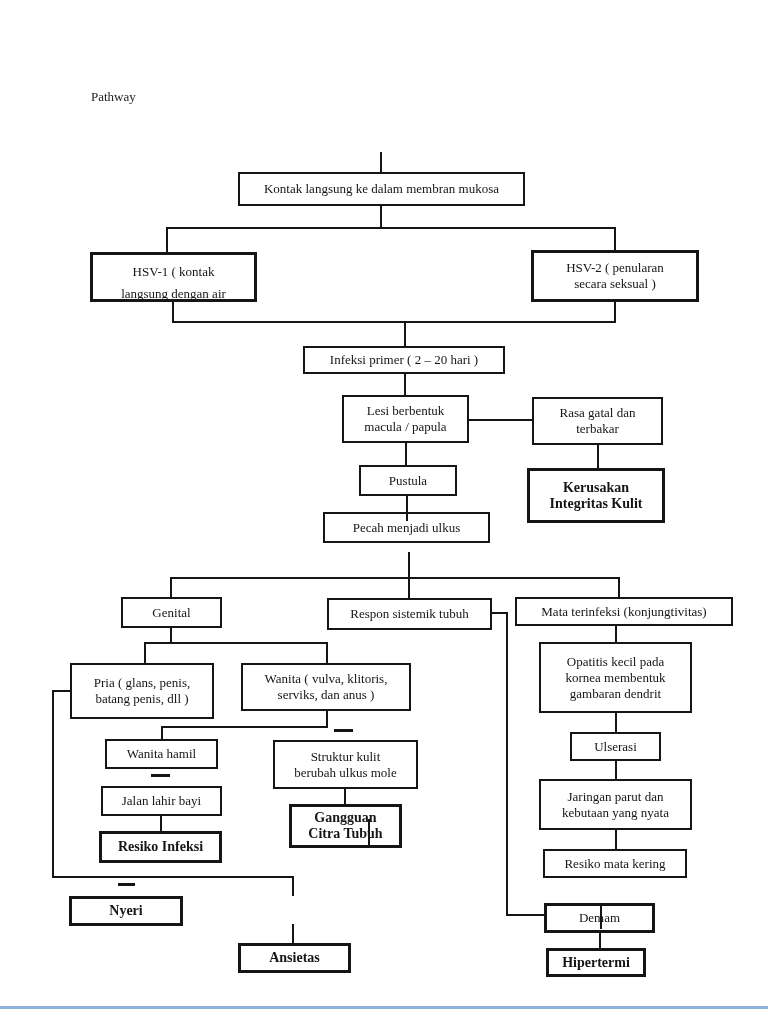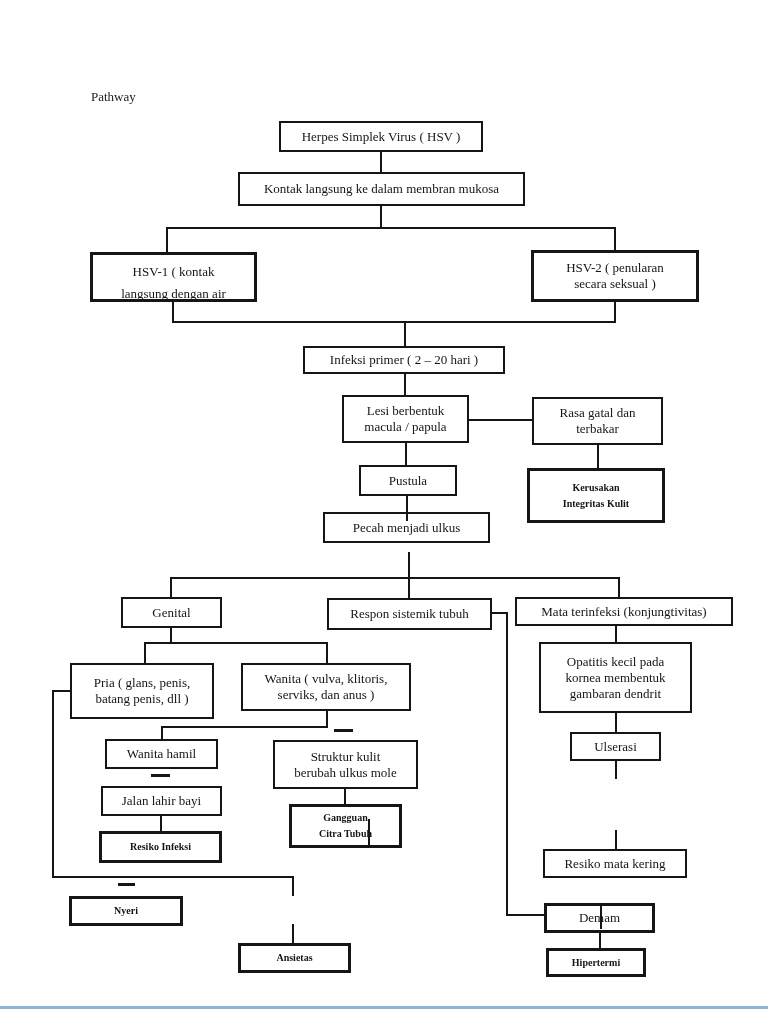--- a/index.html
+++ b/index.html
@@ -23,21 +23,21 @@
     display:flex;align-items:center;justify-content:center;
     text-align:center;
     font-size:13px;line-height:16px;
     white-space:pre-line;
     padding:0 2px;
   }
   .box.thick{border-width:3px;}
   .box.em{
     border-width:3px;
     font-weight:bold;
-    font-size:10px;
+    font-size:14px;
   }
   .box.clip{
     display:block;
     overflow:hidden;
     padding-top:6px;
     line-height:22px;
   }
   .ln{
     position:absolute;
     background:#151515;
@@ -56,21 +56,20 @@
     background:#8fb4d9;
   }
 </style>
 </head>
 <body>
 
 <div id="page">
 
   <div class="pathway-label">Pathway</div>
 
-  <div class="box" style="left:279px;top:121px;width:204px;height:31px">Herpes Simplek Virus ( HSV )</div>
   <div class="box" style="left:238px;top:172px;width:287px;height:34px">Kontak langsung ke dalam membran mukosa</div>
   <div class="box thick clip" style="left:90px;top:252px;width:167px;height:50px">HSV-1 ( kontak
 langsung dengan air
 liur )</div>
   <div class="box thick" style="left:531px;top:250px;width:168px;height:52px">HSV-2 ( penularan
 secara seksual )</div>
   <div class="box" style="left:303px;top:346px;width:202px;height:28px">Infeksi primer ( 2 – 20 hari )</div>
   <div class="box" style="left:342px;top:395px;width:127px;height:48px">Lesi berbentuk
 macula / papula</div>
   <div class="box" style="left:532px;top:397px;width:131px;height:48px">Rasa gatal dan
@@ -92,20 +91,22 @@
   <div class="box" style="left:101px;top:786px;width:121px;height:30px">Jalan lahir bayi</div>
   <div class="box em" style="left:289px;top:804px;width:113px;height:44px">Gangguan
 Citra Tubuh</div>
   <div class="box em" style="left:99px;top:831px;width:123px;height:32px">Resiko Infeksi</div>
   <div class="box em" style="left:69px;top:896px;width:114px;height:30px">Nyeri</div>
   <div class="box em" style="left:238px;top:943px;width:113px;height:30px">Ansietas</div>
   <div class="box" style="left:539px;top:642px;width:153px;height:71px">Opatitis kecil pada
 kornea membentuk
 gambaran dendrit</div>
   <div class="box" style="left:570px;top:732px;width:91px;height:29px">Ulserasi</div>
+  <div class="box" style="left:539px;top:779px;width:153px;height:51px">Jaringan parut dan
+kebutaan yang nyata</div>
   <div class="box" style="left:543px;top:849px;width:144px;height:29px">Resiko mata kering</div>
   <div class="box thick" style="left:544px;top:903px;width:111px;height:30px">Demam</div>
   <div class="box em" style="left:546px;top:948px;width:100px;height:29px">Hipertermi</div>
 
   <div class="ln" style="left:380px;top:152px;width:2px;height:20px"></div>
   <div class="ln" style="left:380px;top:206px;width:2px;height:22px"></div>
   <div class="ln" style="left:166px;top:227px;width:450px;height:2px"></div>
   <div class="ln" style="left:166px;top:227px;width:2px;height:25px"></div>
   <div class="ln" style="left:614px;top:227px;width:2px;height:24px"></div>
   <div class="ln" style="left:172px;top:302px;width:2px;height:21px"></div>

